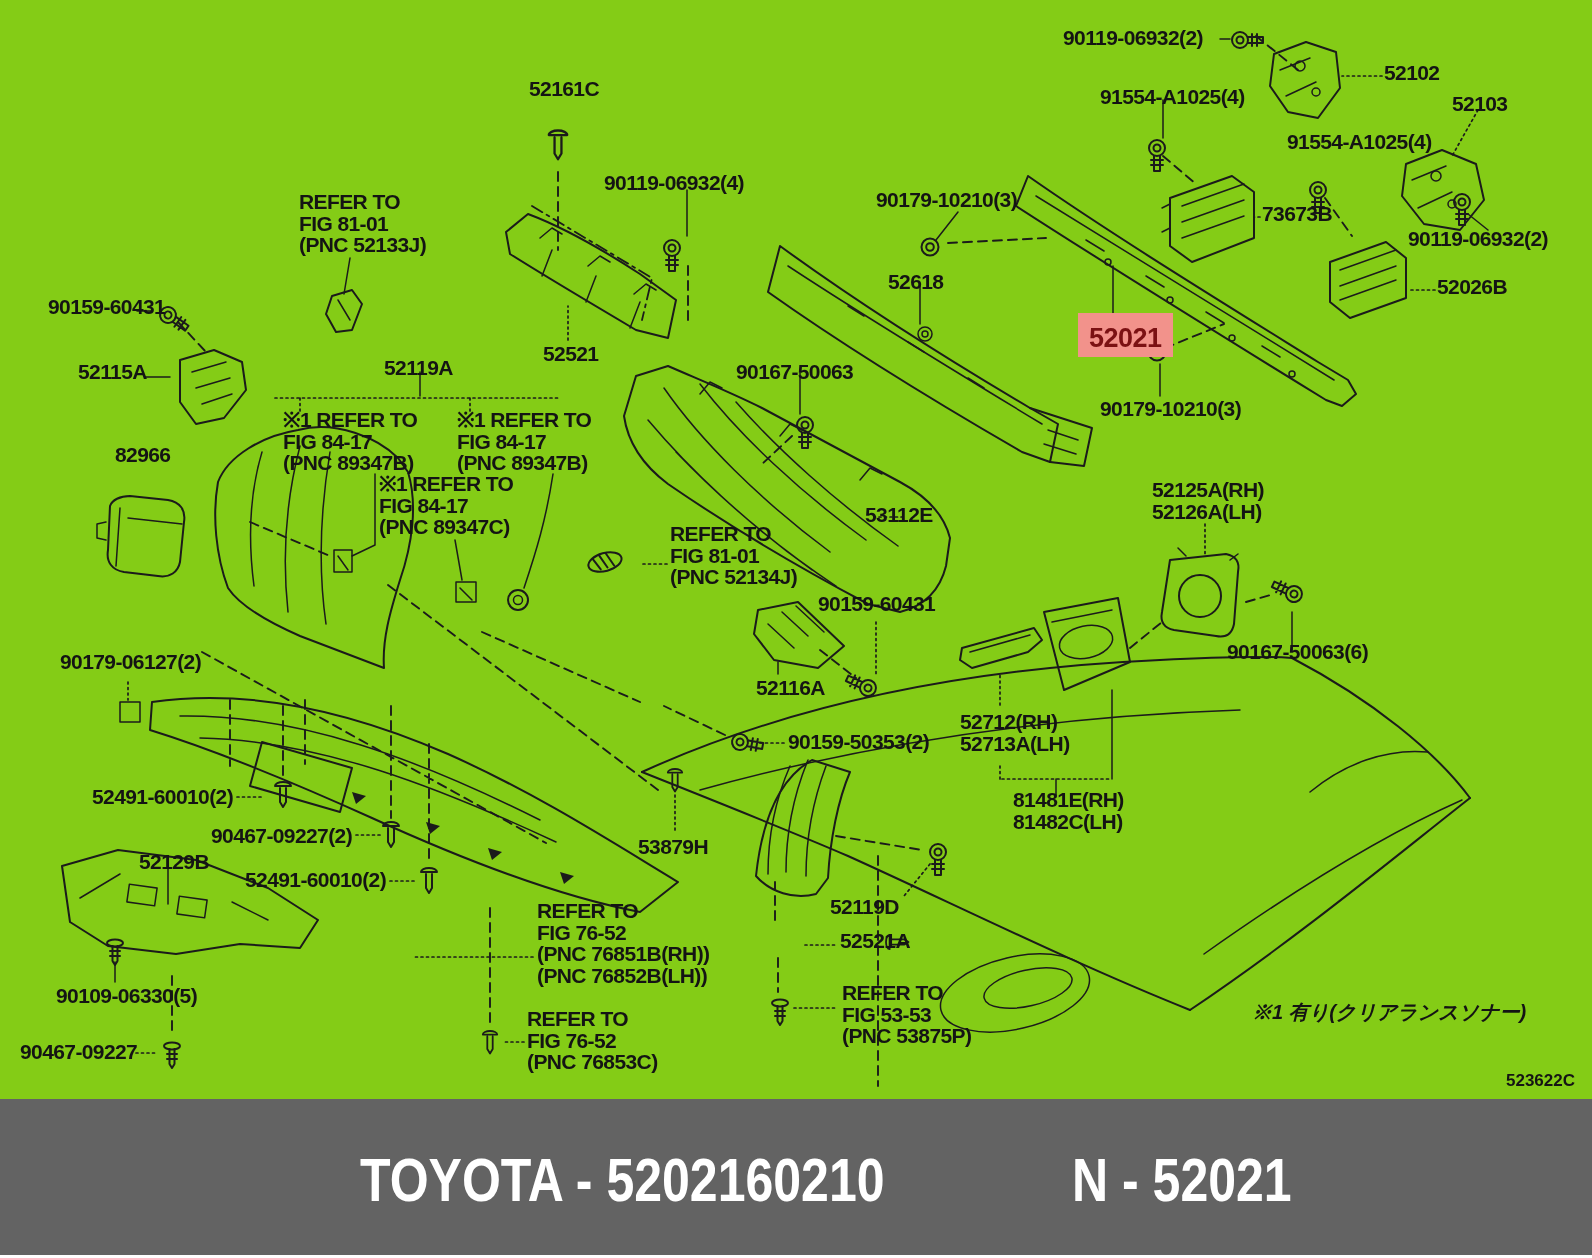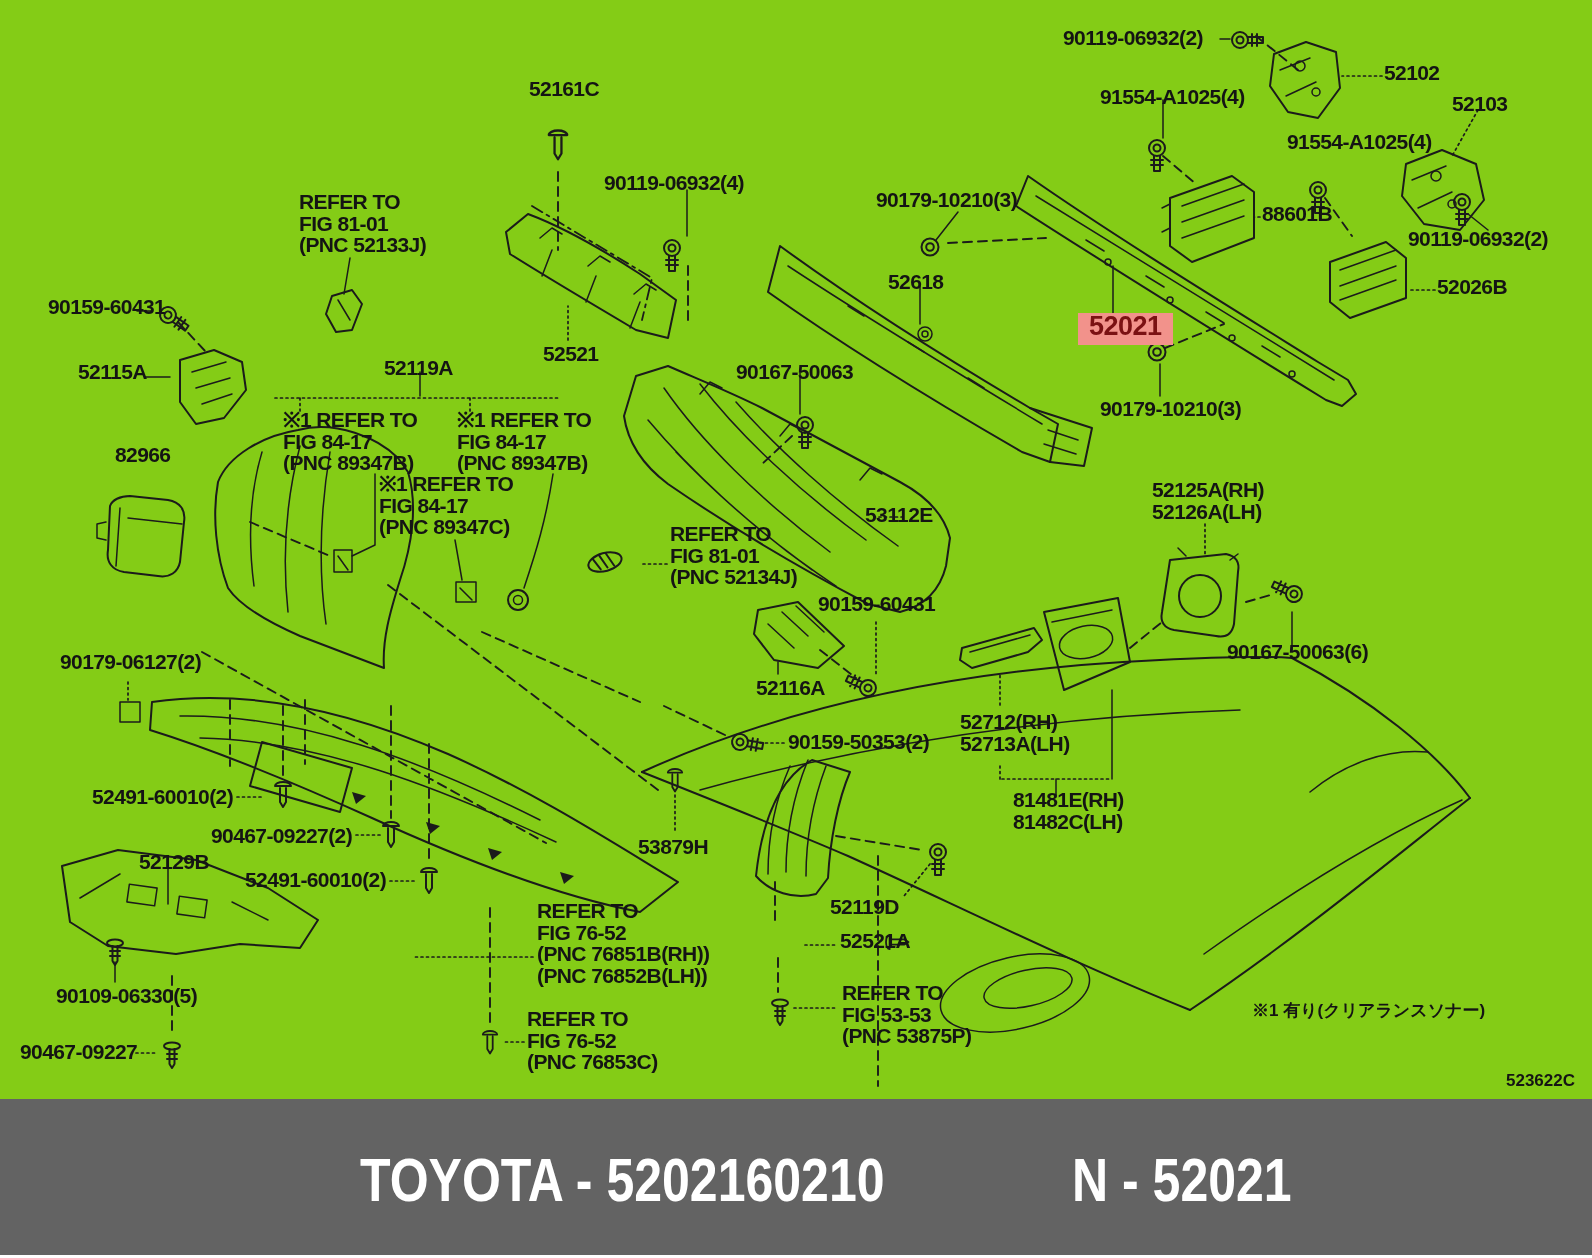--- a/index.html
+++ b/index.html
@@ -7,22 +7,22 @@
          font-family:"Liberation Sans",sans-serif;}
   svg.art{position:absolute;left:0;top:0;}
   .s{stroke:#1b1b1b;fill:none;stroke-width:2;stroke-linecap:round;stroke-linejoin:round;}
   .thin{stroke-width:1.5;}
   .dot{stroke-dasharray:2 3.5;stroke-width:1.7;}
   .dsh{stroke-dasharray:9 6;stroke-width:1.9;}
   .ddot{stroke-dasharray:12 5 3 5;stroke-width:1.8;}
   .lbl{position:absolute;font-weight:bold;font-size:21px;line-height:21.5px;
        letter-spacing:-0.6px;color:#141414;white-space:pre-line;}
   .hl{position:absolute;background:#f2928b;color:#7b1113;font-weight:bold;font-size:27px;
-      line-height:27px;padding:0 11px 5px 11px;letter-spacing:-0.5px;}
-  .note{position:absolute;font-size:17px;font-weight:bold;color:#141414;letter-spacing:0;}
+      line-height:27px;padding:12px 11px 5px 11px;letter-spacing:-0.5px;}
+  .note{position:absolute;font-size:20px;font-weight:bold;color:#141414;letter-spacing:0;font-style:italic;}
   .figcode{position:absolute;font-size:17px;font-weight:bold;color:#141414;}
   .footer{position:absolute;left:0;top:1099px;width:1592px;height:159px;background:#636363;padding-left:40px;}
   .footer .t{position:absolute;color:#ffffff;font-size:61px;font-weight:bold;white-space:nowrap;
              transform:scaleX(0.82);transform-origin:left center;letter-spacing:0;}
 </style>
 </head>
 <body>
 
 <div class="stage">
 
@@ -224,21 +224,21 @@
       M250,522 L330,556 M482,632 L640,702"></path>
   </g>
 </svg>
 
 <div class="lbl" style="left:1063px;top:27px">90119-06932(2)</div>
 <div class="lbl" style="left:1384px;top:62px">52102</div>
 <div class="lbl" style="left:1100px;top:86px">91554-A1025(4)</div>
 <div class="lbl" style="left:1452px;top:93px">52103</div>
 <div class="lbl" style="left:1287px;top:131px">91554-A1025(4)</div>
 <div class="lbl" style="left:876px;top:189px">90179-10210(3)</div>
-<div class="lbl" style="left:1262px;top:203px">88601B</div>
+<div class="lbl" style="left:1262px;top:203px">73673B</div>
 <div class="lbl" style="left:1408px;top:228px">90119-06932(2)</div>
 <div class="lbl" style="left:888px;top:271px">52618</div>
 <div class="lbl" style="left:1437px;top:276px">52026B</div>
 <div class="hl" style="left:1078px;top:313px">52021</div>
 <div class="lbl" style="left:1100px;top:398px">90179-10210(3)</div>
 <div class="lbl" style="left:529px;top:78px">52161C</div>
 <div class="lbl" style="left:604px;top:172px">90119-06932(4)</div>
 <div class="lbl" style="left:299px;top:191px">REFER TO
 FIG 81-01
 (PNC 52133J)</div>

